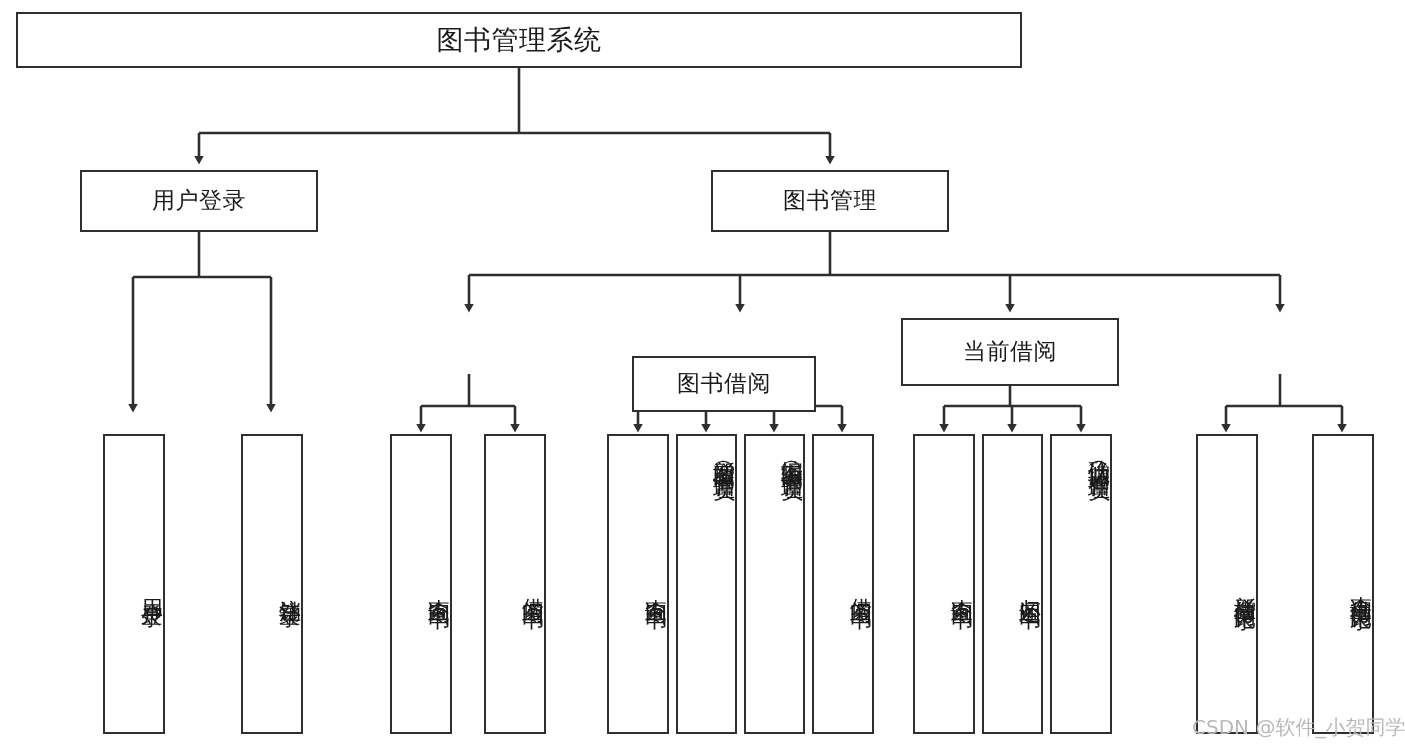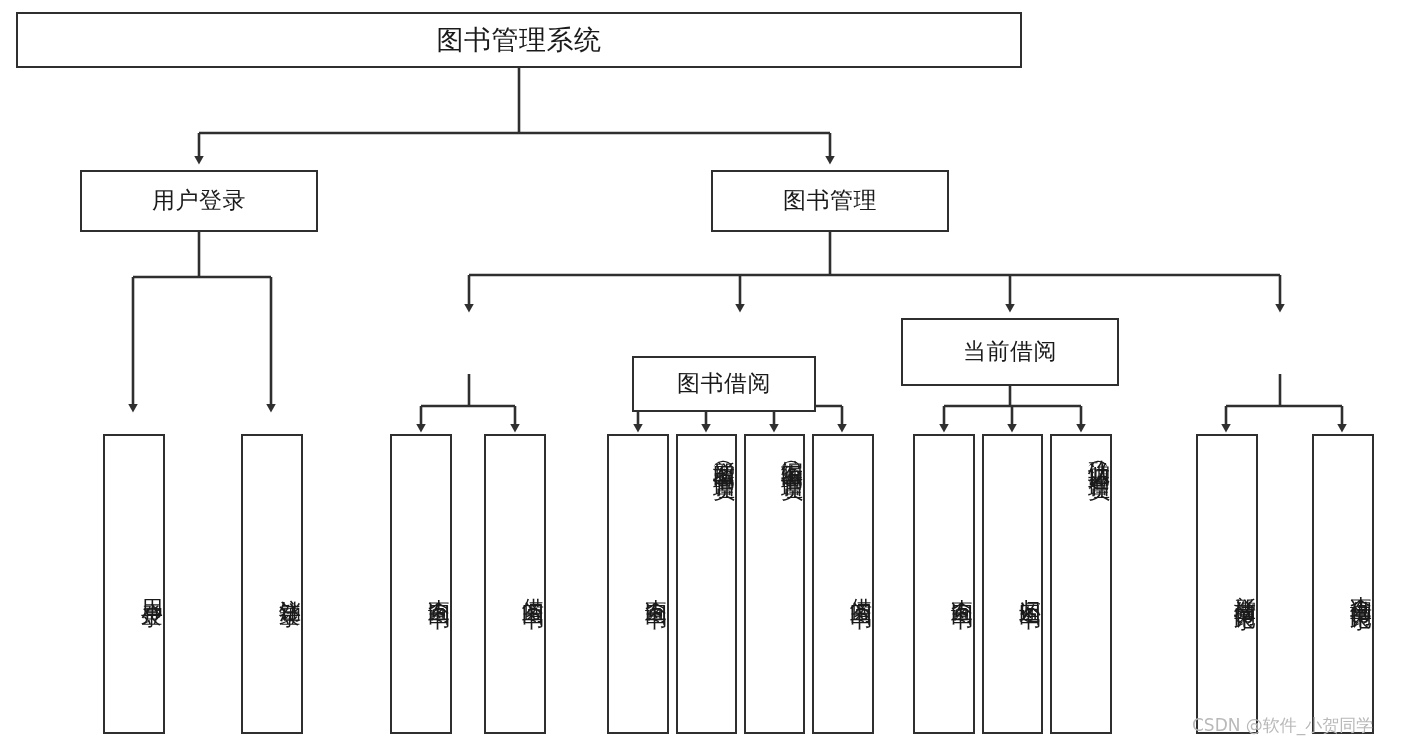--- a/index.html
+++ b/index.html
@@ -64,21 +64,21 @@
     writing-mode: vertical-rl;
     text-orientation: upright;
     font-size: 22px;
     line-height: 1.0;
     letter-spacing: 3px;
   }
   .watermark {
     position: absolute;
     left: 1192px;
     top: 714px;
-    font-size: 17px;
+    font-size: 20px;
     color: #b9b9b9;
     white-space: nowrap;
     font-family: "DejaVu Sans", "Liberation Sans", sans-serif;
   }
 </style>
 </head>
 <body>
 
 <div id="canvas">
 

